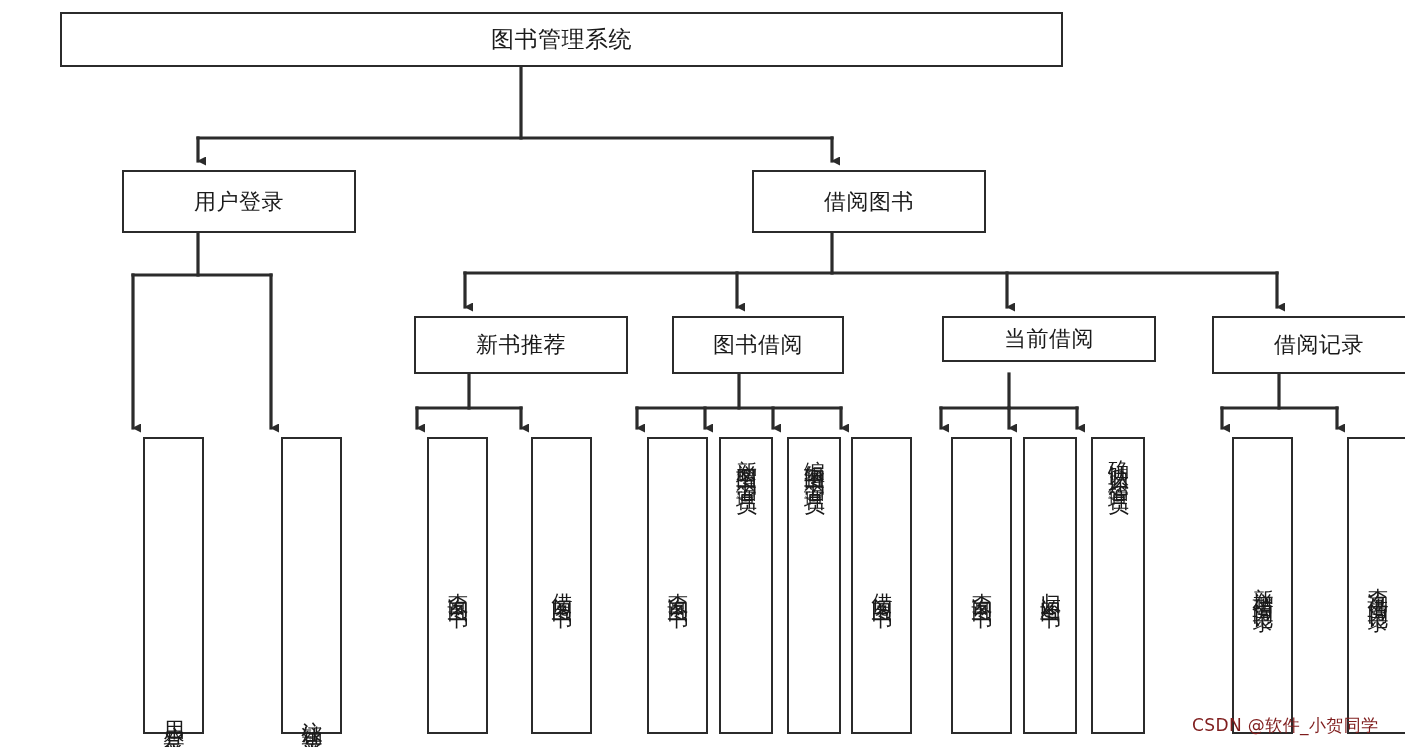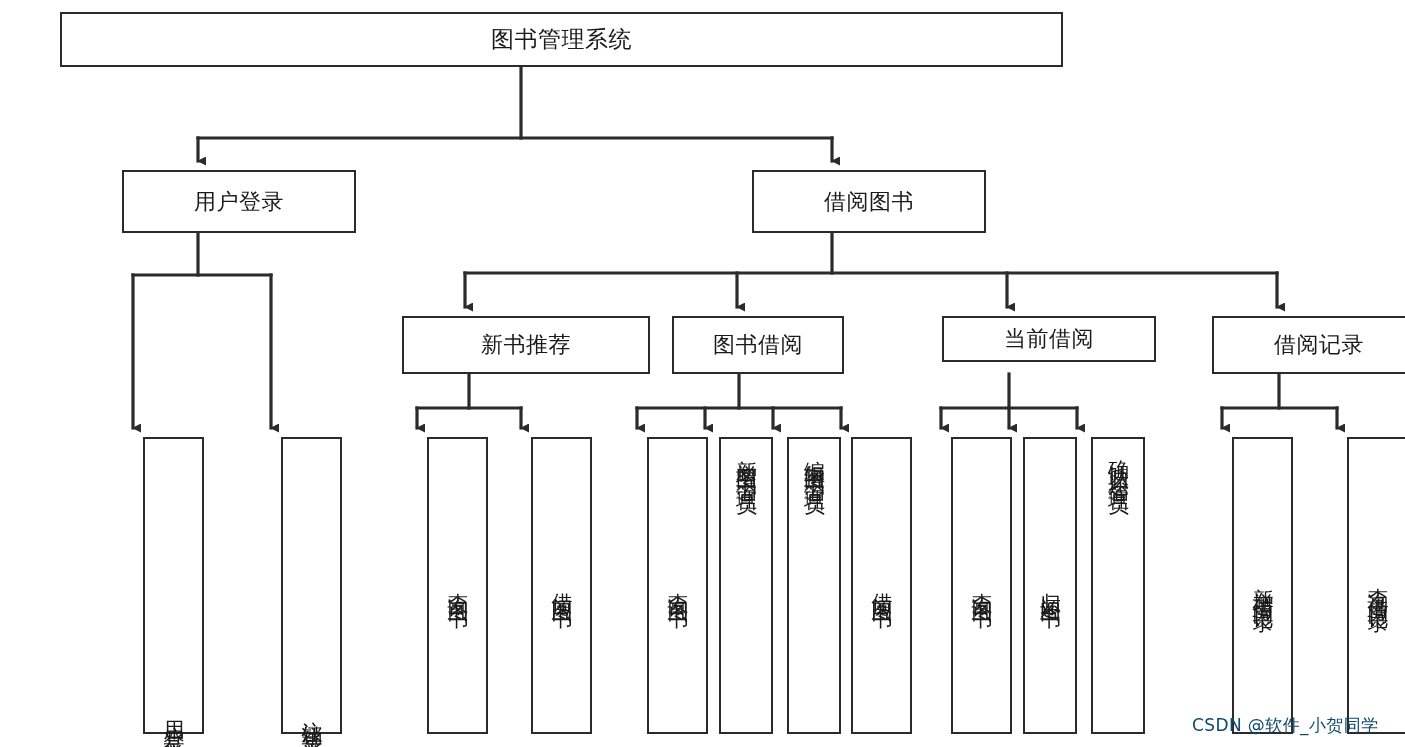--- a/index.html
+++ b/index.html
@@ -71,21 +71,21 @@
     font-size: 21px;
     line-height: 1.0;
     letter-spacing: 5px;
     white-space: nowrap;
   }
   #watermark {
     position: absolute;
     left: 1192px;
     top: 714px;
     font-size: 17px;
-    color: #0c4a6e;
+    color: #7f1d1d;
     white-space: nowrap;
     z-index: 5;
     letter-spacing: 0.4px;
   }
 </style>
 </head>
 <body>
 
 <div id="diagram-root">
 
@@ -144,21 +144,21 @@
     <span class="node-label">图书管理系统</span>
   </div>
 
   <div class="node" style="left:82px; top:170px; width:234px; height:63px;">
     <span class="node-label">用户登录</span>
   </div>
   <div class="node" style="left:712px; top:170px; width:234px; height:63px;">
     <span class="node-label">借阅图书</span>
   </div>
 
-  <div class="node" style="left:362px; top:316px; width:248px; height:58px;">
+  <div class="node" style="left:374px; top:316px; width:214px; height:58px;">
     <span class="node-label">新书推荐</span>
   </div>
   <div class="node" style="left:632px; top:316px; width:172px; height:58px;">
     <span class="node-label">图书借阅</span>
   </div>
   <div class="node" style="left:902px; top:316px; width:214px; height:46px;">
     <span class="node-label">当前借阅</span>
   </div>
   <div class="node" style="left:1172px; top:316px; width:214px; height:58px;">
     <span class="node-label">借阅记录</span>

